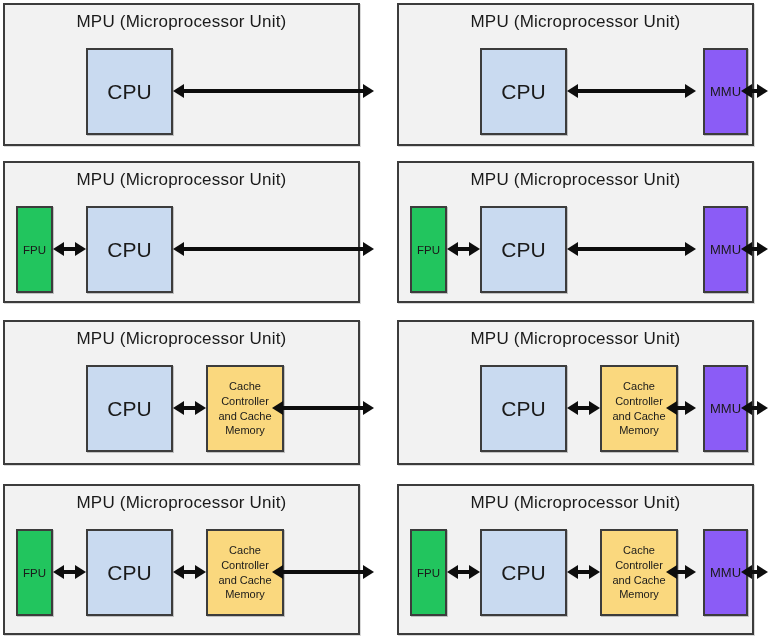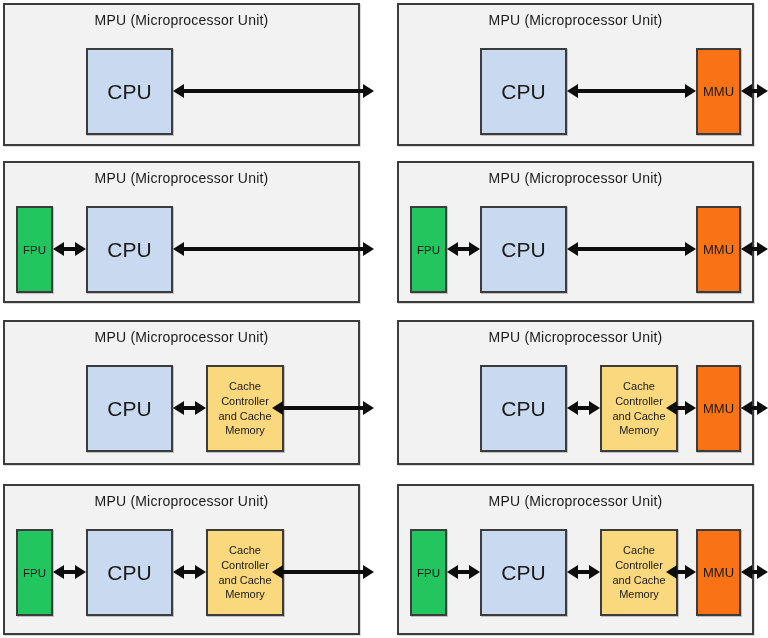--- a/index.html
+++ b/index.html
@@ -22,37 +22,37 @@
   .p1{left:397px;top:3px;height:139px;}
   .p2{left:3px;top:161px;height:138px;}
   .p3{left:397px;top:161px;height:138px;}
   .p4{left:3px;top:320px;height:141px;}
   .p5{left:397px;top:320px;height:141px;}
   .p6{left:3px;top:484px;height:147px;}
   .p7{left:397px;top:484px;height:147px;}
   .panel-title{
     position:absolute;left:0;right:0;top:7px;
     text-align:center;
-    font-size:14px;
+    font-size:17px;
     letter-spacing:0.2px;
     color:#1a1a1a;
     white-space:nowrap;
   }
   .block{
     position:absolute;
     top:43px;height:83px;
     border:2px solid #3c3c3c;
     display:flex;align-items:center;justify-content:center;
     text-align:center;
     box-shadow:1px 1px 0 rgba(0,0,0,0.2);
   }
   .b-fpu{left:11px;width:33px;background:#22c55e;font-size:11.5px;align-items:center;}
   .b-cpu{left:81px;width:83px;background:#c9daf0;font-size:21px;}
   .b-cache{left:201px;width:62px;background:#fad87e;font-size:11px;line-height:1.35;padding:0 6px;}
-  .b-mmu{left:297px;width:41px;background:#f97316;font-size:13px;}
+  .b-mmu{left:304px;width:41px;background:#8b5cf6;font-size:13px;}
   .arrow{position:absolute;top:79px;height:14px;}
   .arrow .line{position:absolute;left:8px;right:8px;top:5px;height:4px;background:#0d0d0d;}
   .arrow::before{
     content:"";position:absolute;left:0;top:0;
     border-top:7px solid transparent;border-bottom:7px solid transparent;
     border-right:11px solid #0d0d0d;
   }
   .arrow::after{
     content:"";position:absolute;right:0;top:0;
     border-top:7px solid transparent;border-bottom:7px solid transparent;

